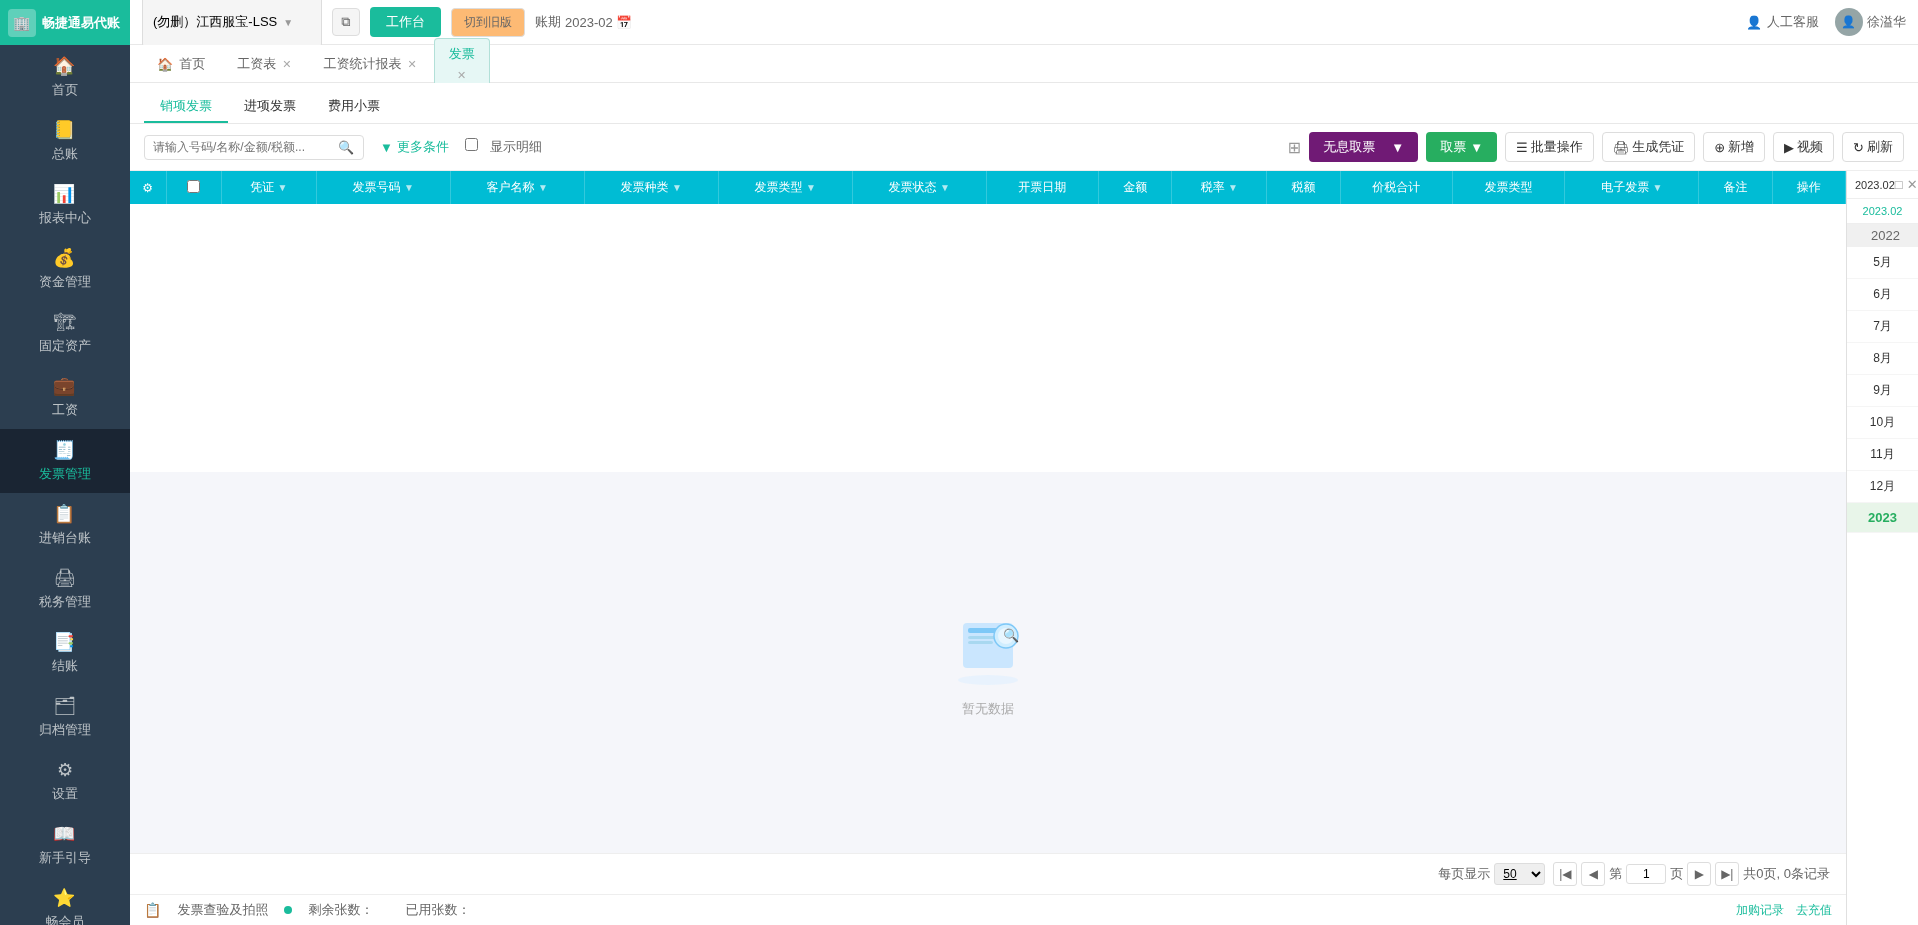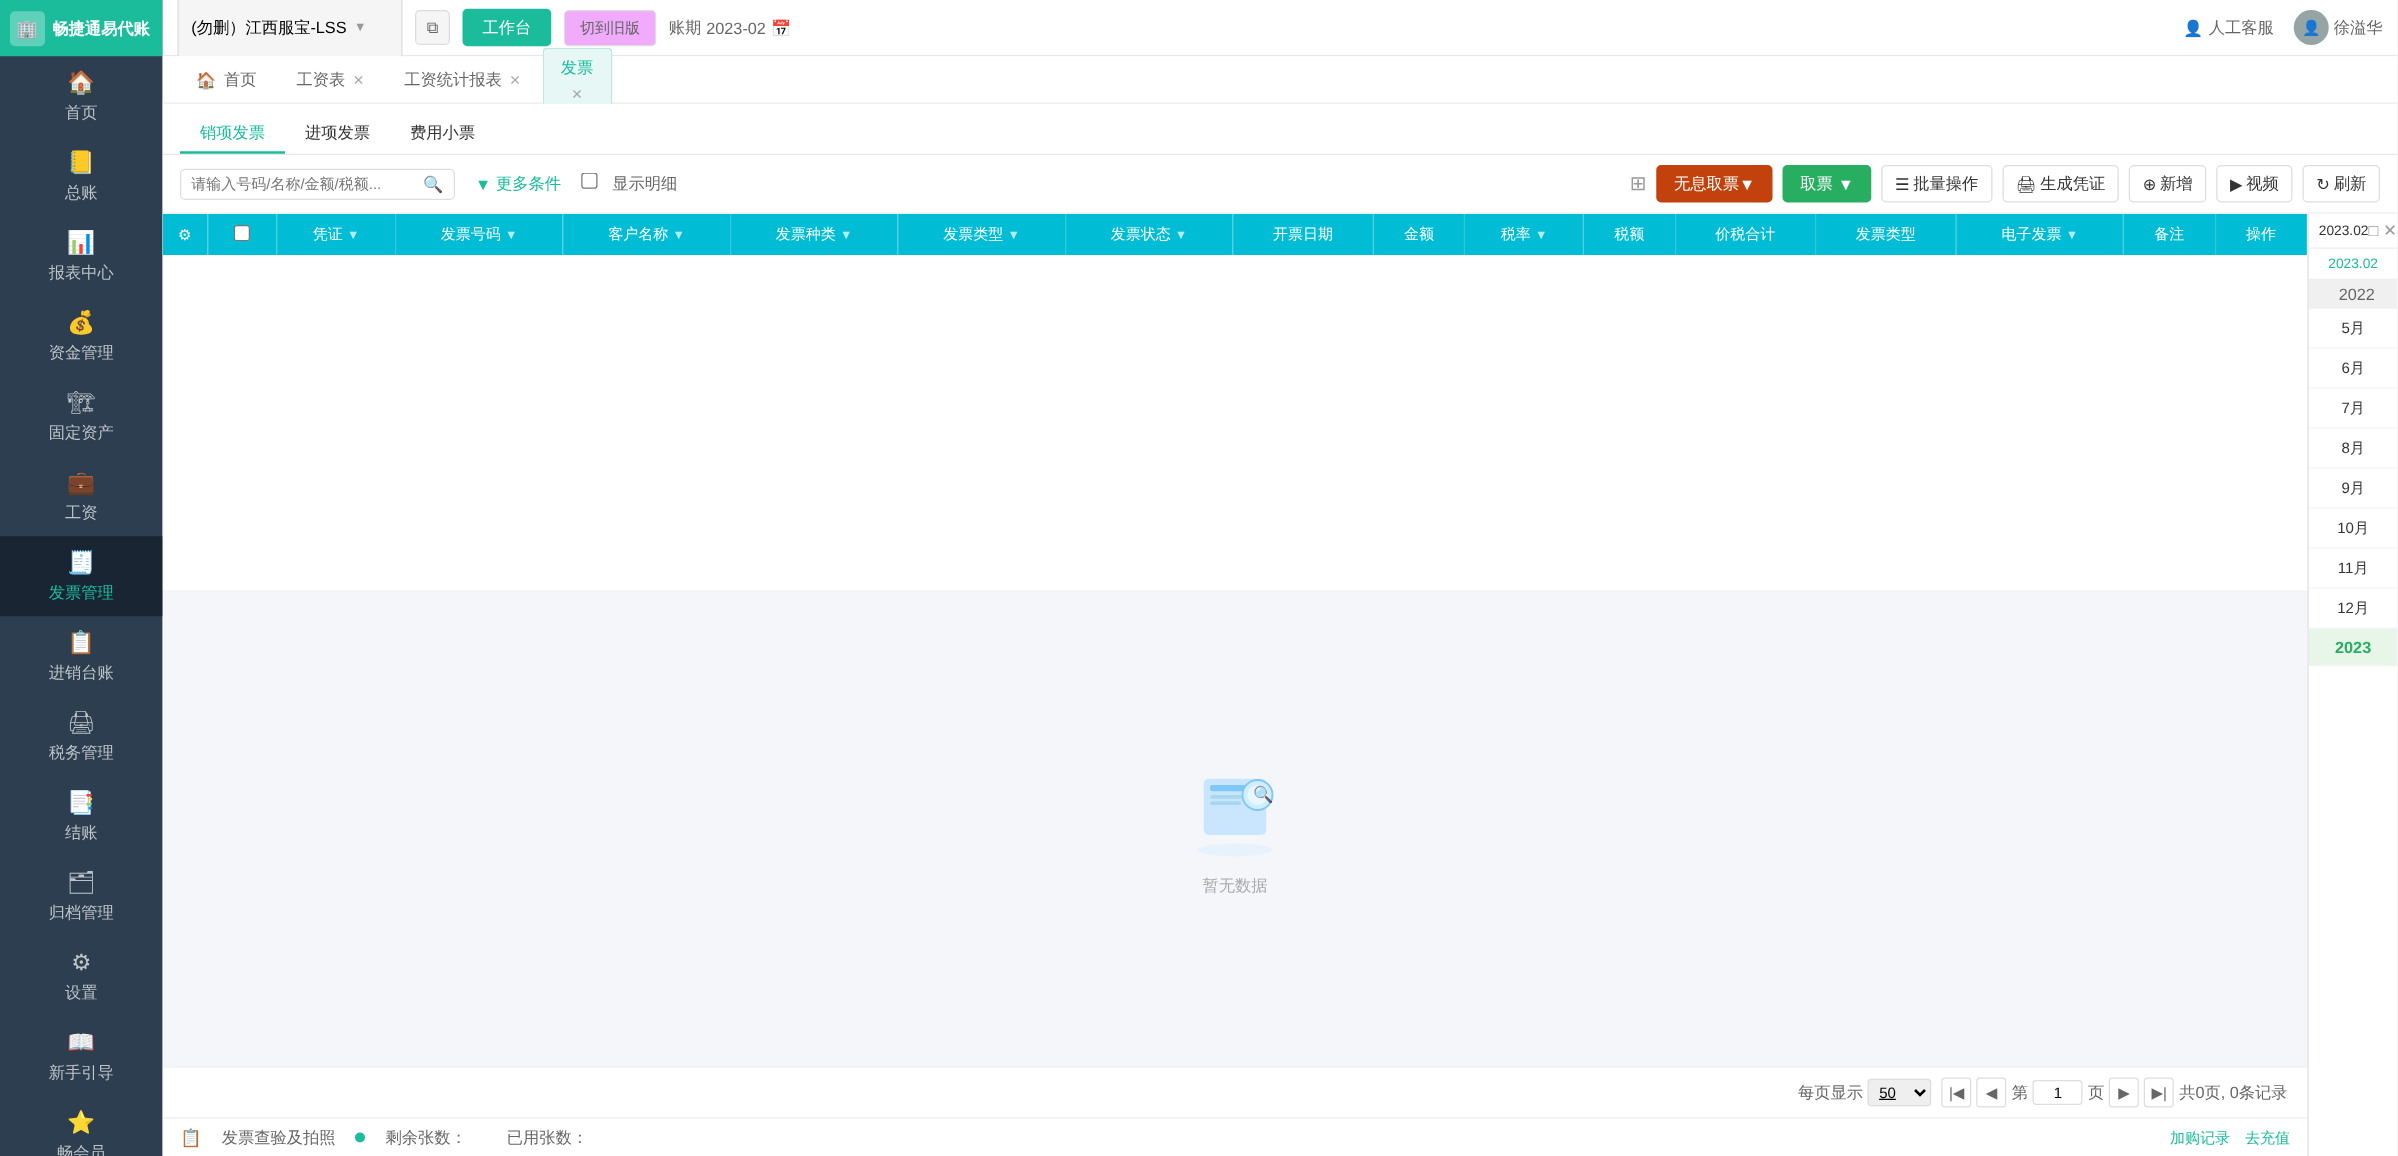--- a/index.html
+++ b/index.html
@@ -87,21 +87,21 @@
     .btn-workspace {
       background: #1abc9c;
       color: #fff;
       border: none;
       border-radius: 4px;
       padding: 6px 16px;
       cursor: pointer;
       font-size: 13px;
     }
     .btn-switch {
-      background: #f0abfc;
+      background: #fdba74;
       color: #666;
       border: 1px solid #ddd;
       border-radius: 4px;
       padding: 5px 12px;
       cursor: pointer;
       font-size: 12px;
     }
     .period-label {
       color: #666; font-size: 13px; display: flex; align-items: center; gap: 4px;
     }
@@ -207,28 +207,28 @@
     }
     .show-detail {
       display: flex; align-items: flex-start; gap: 12px;
       color: #666; font-size: 12px; cursor: pointer;
     }
     .toolbar-right {
       margin-left: auto;
       display: flex; align-items: center; gap: 8px;
     }
     .btn-no-ticket {
-      background: #c2410c;
+      background: #701a75;
       color: #fff;
       border: none;
       border-radius: 4px;
       padding: 6px 14px;
       cursor: pointer;
       font-size: 12px;
-      display: flex; align-items: center; gap: 0;
+      display: flex; align-items: center; gap: 16px;
     }
     .btn-get-ticket {
       background: #27ae60;
       color: #fff;
       border: none;
       border-radius: 4px;
       padding: 6px 14px;
       cursor: pointer;
       font-size: 12px;
       display: flex; align-items: center; gap: 4px;

